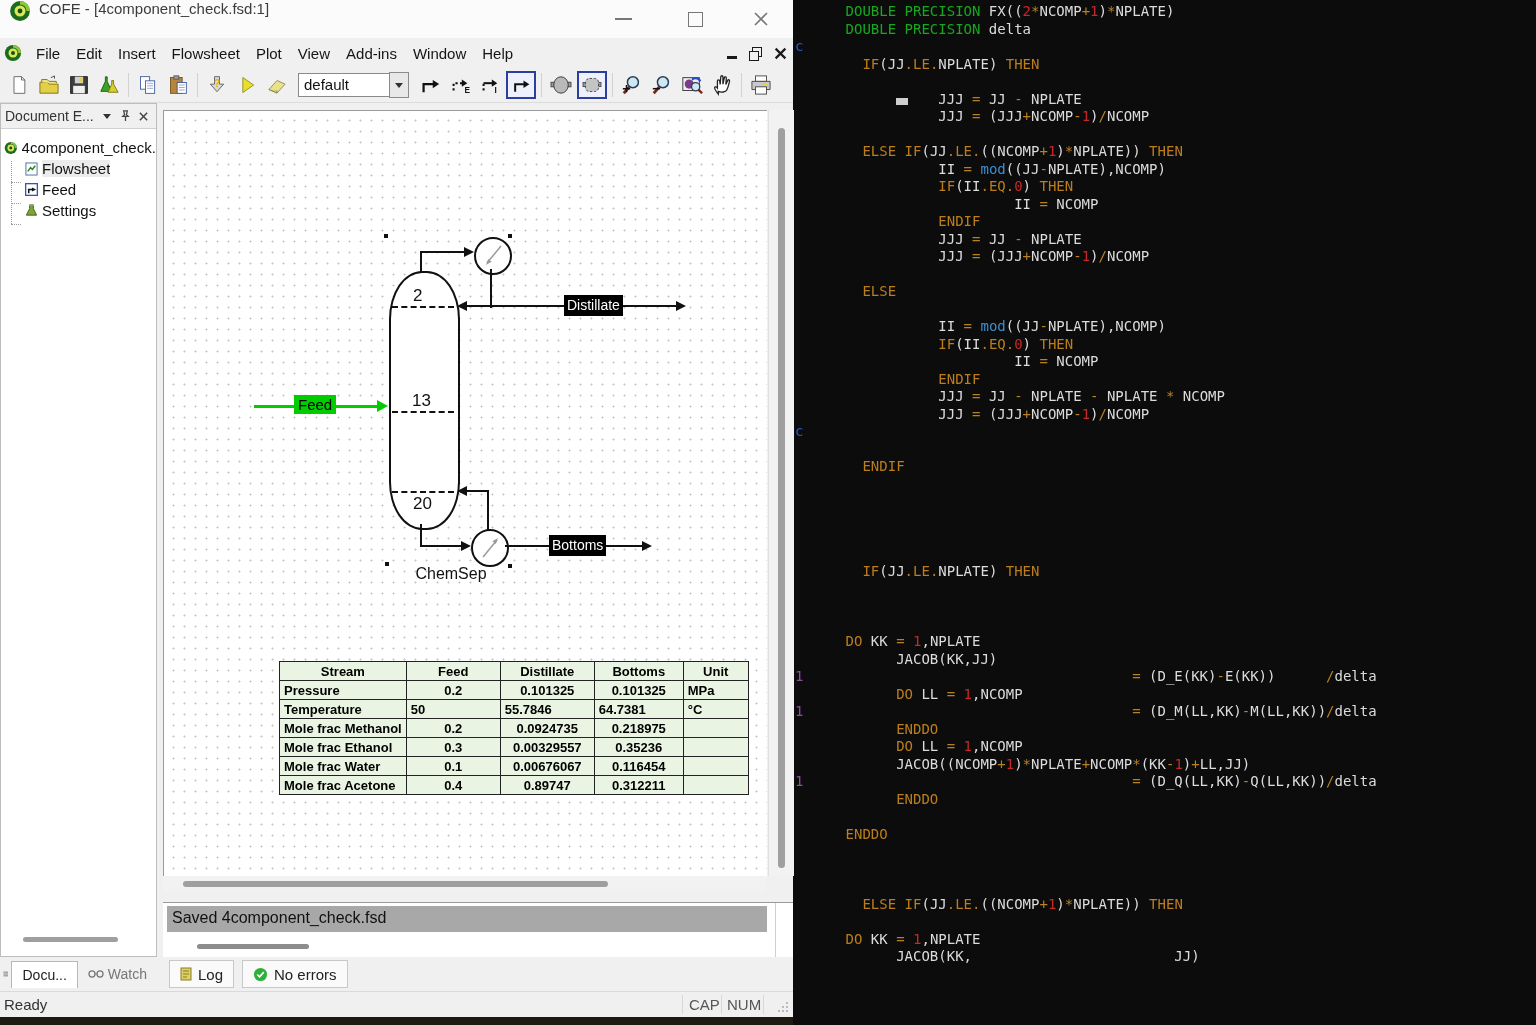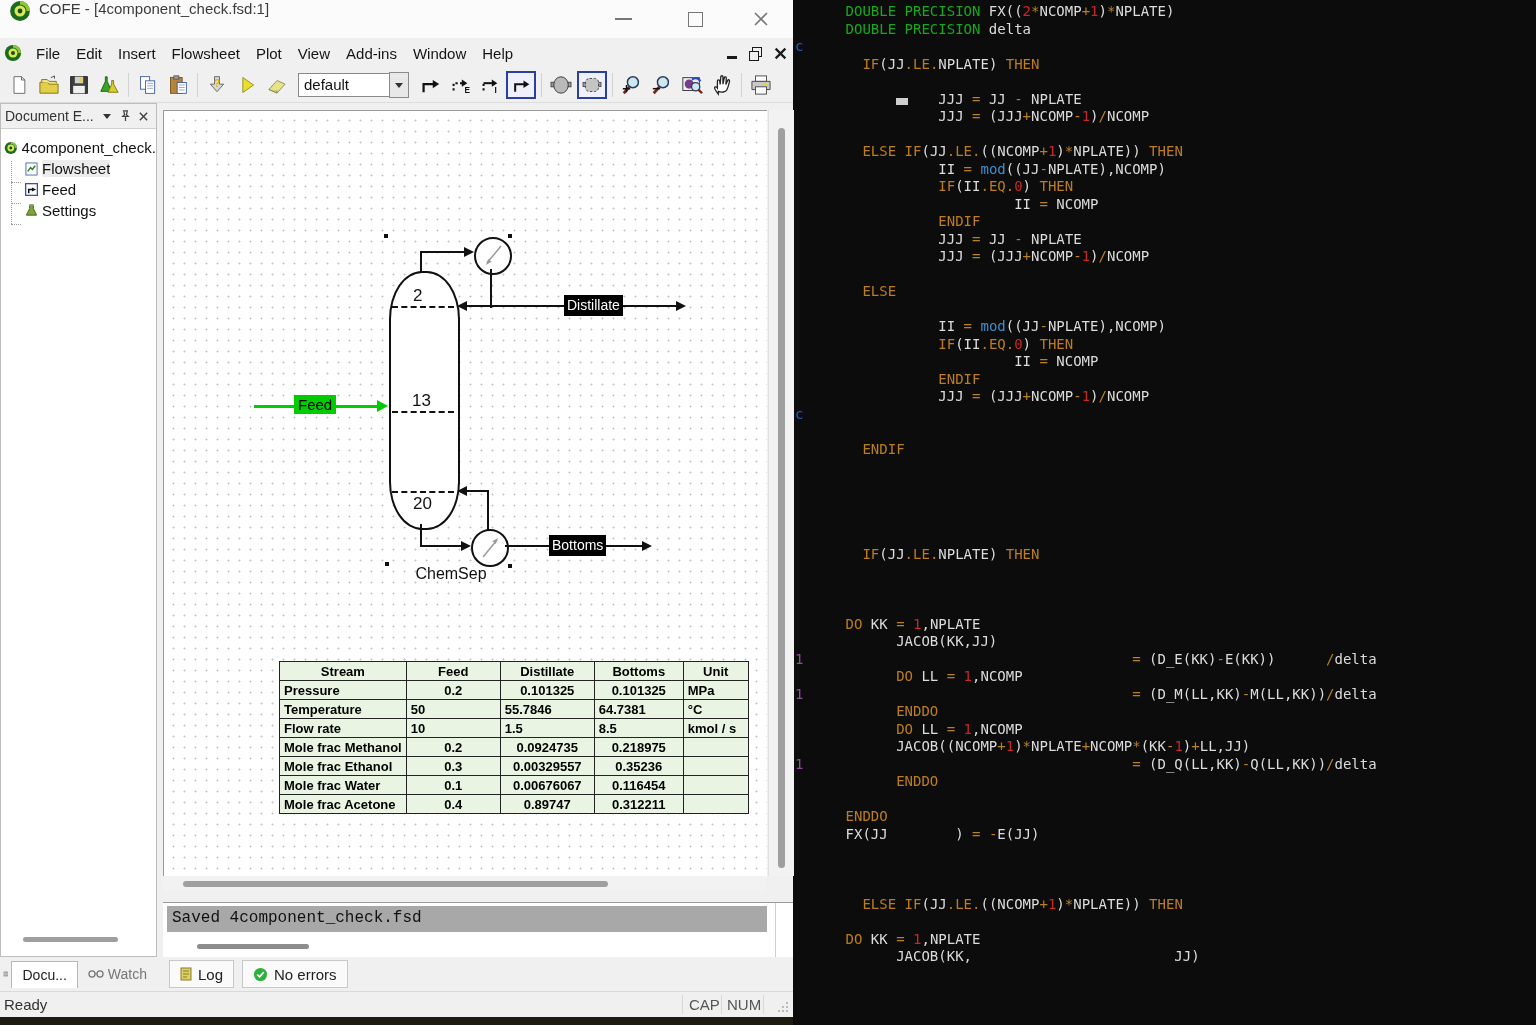--- a/index.html
+++ b/index.html
@@ -79,21 +79,21 @@
   
   .sbtrack-v{position:absolute;left:768px;top:110px;width:25px;height:766px;background:#f2f2f2;border-left:1px solid #e0e0e0}
   .sbthumb-v{position:absolute;left:9px;top:18px;width:7px;height:740px;background:#9f9f9f;border-radius:4px}
   .sbtrack-h{position:absolute;left:163px;top:876px;width:603px;height:15px;background:#f2f2f2}
   .sbthumb-h{position:absolute;left:20px;top:5px;width:425px;height:6px;background:#9f9f9f;border-radius:3px}
 
   
   #loggap{position:absolute;left:157px;top:891px;width:636px;height:11px;background:#f0f0f0}
   #logpanel{position:absolute;left:163px;top:902px;width:630px;height:55px;background:#fff;border-top:1px solid #9a9a9a}
   .logsel{position:absolute;left:4px;top:3px;width:600px;height:26px;background:#a8a8a8}
-  .logtext{position:absolute;left:9px;top:6px;font-family:Liberation Mono, monospace;font-size:16px;color:#111;white-space:pre}
+  .logtext{position:absolute;left:9px;top:6px;font-family:Liberation Sans, sans-serif;font-size:16px;color:#111;white-space:pre}
   .logthumb{position:absolute;left:34px;top:41px;width:112px;height:5px;background:#8d8d8d;border-radius:3px}
   .logvline{position:absolute;left:612px;top:0;width:1px;height:55px;background:#cfcfcf}
   #logtabs{position:absolute;left:157px;top:957px;width:636px;height:34px;background:#f0f0f0;display:flex;align-items:center;padding-left:12px;box-sizing:border-box;gap:8px}
   .logtab{height:26px;background:#fafafa;border:1px solid #c8c8c8;display:flex;align-items:center;gap:6px;padding:0 10px;font-size:15px;color:#222}
 
   
   #statusbar{position:absolute;left:0;top:991px;width:793px;height:26px;background:#f0f0f0;border-top:1px solid #dadada;box-sizing:border-box}
   #statusbar .ready{position:absolute;left:4px;top:4px;font-size:15px;color:#333}
   .kbd{position:absolute;top:4px;font-size:15px;color:#555}
   .statsep{position:absolute;top:3px;width:1px;height:19px;background:#d8d8d8}
@@ -470,27 +470,20 @@
             <td>0.101325</td>
             <td>MPa</td>
           </tr>
           <tr class="valign-left">
             <td>Temperature</td>
             <td>50</td>
             <td>55.7846</td>
             <td>64.7381</td>
             <td>°C</td>
           </tr>
-          <tr class="valign-left">
-            <td>Flow rate</td>
-            <td>10</td>
-            <td>1.5</td>
-            <td>8.5</td>
-            <td>kmol / s</td>
-          </tr>
           <tr>
             <td>Mole frac Methanol</td>
             <td>0.2</td>
             <td>0.0924735</td>
             <td>0.218975</td>
             <td></td>
           </tr>
           <tr>
             <td>Mole frac Ethanol</td>
             <td>0.3</td>
@@ -585,20 +578,21 @@
       <div class="code-line">                 <span class="tk-k">ENDIF</span></div>
       <div class="code-line">                 JJJ <span class="tk-o">=</span> JJ <span class="tk-o">-</span> NPLATE</div>
       <div class="code-line">                 JJJ <span class="tk-o">=</span> (JJJ<span class="tk-o">+</span>NCOMP<span class="tk-o">-</span><span class="tk-n">1</span>)<span class="tk-o">/</span>NCOMP</div>
       <div class="code-line"></div>
       <div class="code-line">        <span class="tk-k">ELSE</span></div>
       <div class="code-line"></div>
       <div class="code-line">                 II <span class="tk-o">=</span> <span class="tk-b">mod</span>((JJ<span class="tk-o">-</span>NPLATE),NCOMP)</div>
       <div class="code-line">                 <span class="tk-k">IF</span>(II<span class="tk-k">.EQ.</span><span class="tk-n">0</span>) <span class="tk-k">THEN</span></div>
       <div class="code-line">                          II <span class="tk-o">=</span> NCOMP</div>
       <div class="code-line">                 <span class="tk-k">ENDIF</span></div>
+      <div class="code-line">                 JJJ <span class="tk-o">=</span> JJ <span class="tk-o">-</span> NPLATE <span class="tk-o">-</span> NPLATE <span class="tk-o">*</span> NCOMP</div>
       <div class="code-line">                 JJJ <span class="tk-o">=</span> (JJJ<span class="tk-o">+</span>NCOMP<span class="tk-o">-</span><span class="tk-n">1</span>)<span class="tk-o">/</span>NCOMP</div>
       <div class="code-line"><span class="tk-c">c</span></div>
       <div class="code-line"></div>
       <div class="code-line">        <span class="tk-k">ENDIF</span></div>
       <div class="code-line"></div>
       <div class="code-line"></div>
       <div class="code-line"></div>
       <div class="code-line"></div>
       <div class="code-line"></div>
       <div class="code-line">        <span class="tk-k">IF</span>(JJ<span class="tk-k">.LE.</span>NPLATE) <span class="tk-k">THEN</span></div>
@@ -610,21 +604,20 @@
       <div class="code-line"><span class="tk-m">1</span>                                       <span class="tk-o">=</span> (D_E(KK)<span class="tk-o">-</span>E(KK))      <span class="tk-o">/</span>delta</div>
       <div class="code-line">            <span class="tk-k">DO</span> LL <span class="tk-o">=</span> <span class="tk-n">1</span>,NCOMP</div>
       <div class="code-line"><span class="tk-m">1</span>                                       <span class="tk-o">=</span> (D_M(LL,KK)<span class="tk-o">-</span>M(LL,KK))<span class="tk-o">/</span>delta</div>
       <div class="code-line">            <span class="tk-k">ENDDO</span></div>
       <div class="code-line">            <span class="tk-k">DO</span> LL <span class="tk-o">=</span> <span class="tk-n">1</span>,NCOMP</div>
       <div class="code-line">            JACOB((NCOMP<span class="tk-o">+</span><span class="tk-n">1</span>)<span class="tk-o">*</span>NPLATE<span class="tk-o">+</span>NCOMP<span class="tk-o">*</span>(KK<span class="tk-o">-</span><span class="tk-n">1</span>)<span class="tk-o">+</span>LL,JJ)</div>
       <div class="code-line"><span class="tk-m">1</span>                                       <span class="tk-o">=</span> (D_Q(LL,KK)<span class="tk-o">-</span>Q(LL,KK))<span class="tk-o">/</span>delta</div>
       <div class="code-line">            <span class="tk-k">ENDDO</span></div>
       <div class="code-line"></div>
       <div class="code-line">      <span class="tk-k">ENDDO</span></div>
-      <div class="code-line">      FX(JJ        ) <span class="tk-o">=</span> <span class="tk-o">-</span>E(JJ)</div>
       <div class="code-line"></div>
       <div class="code-line"></div>
       <div class="code-line"></div>
       <div class="code-line">        <span class="tk-k">ELSE</span> <span class="tk-k">IF</span>(JJ<span class="tk-k">.LE.</span>((NCOMP<span class="tk-o">+</span><span class="tk-n">1</span>)<span class="tk-o">*</span>NPLATE)) <span class="tk-k">THEN</span></div>
       <div class="code-line"></div>
       <div class="code-line">      <span class="tk-k">DO</span> KK <span class="tk-o">=</span> <span class="tk-n">1</span>,NPLATE</div>
       <div class="code-line">            JACOB(KK,                        JJ)</div>
     </div>
 </div>
 

